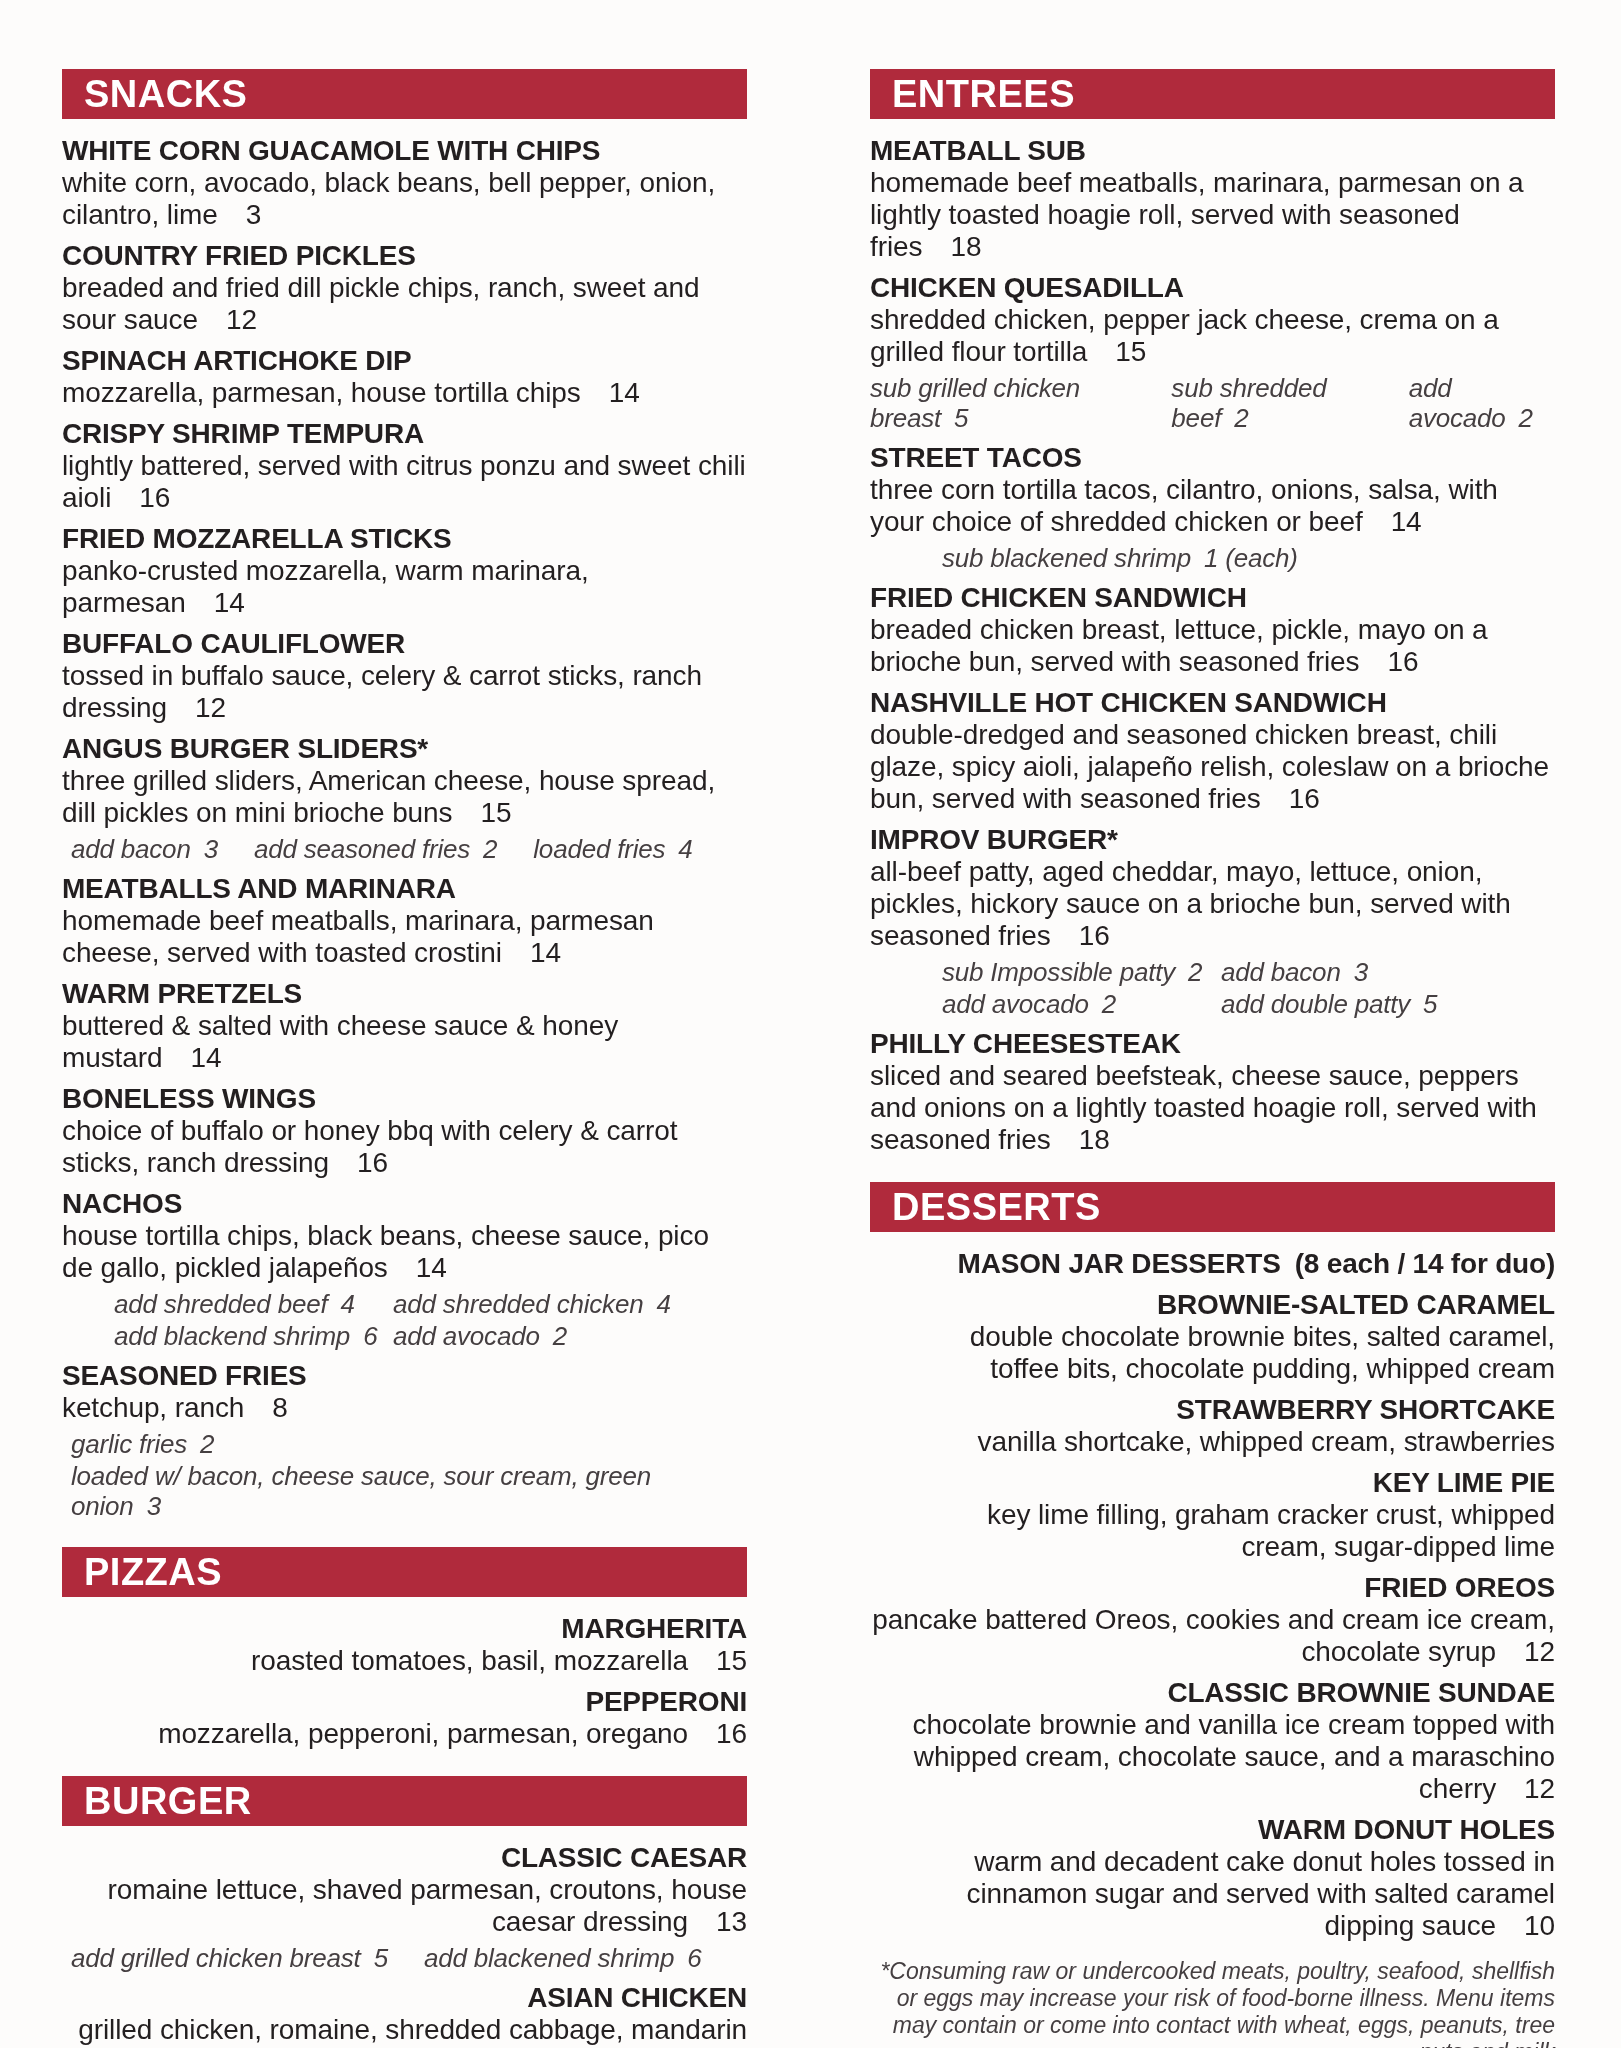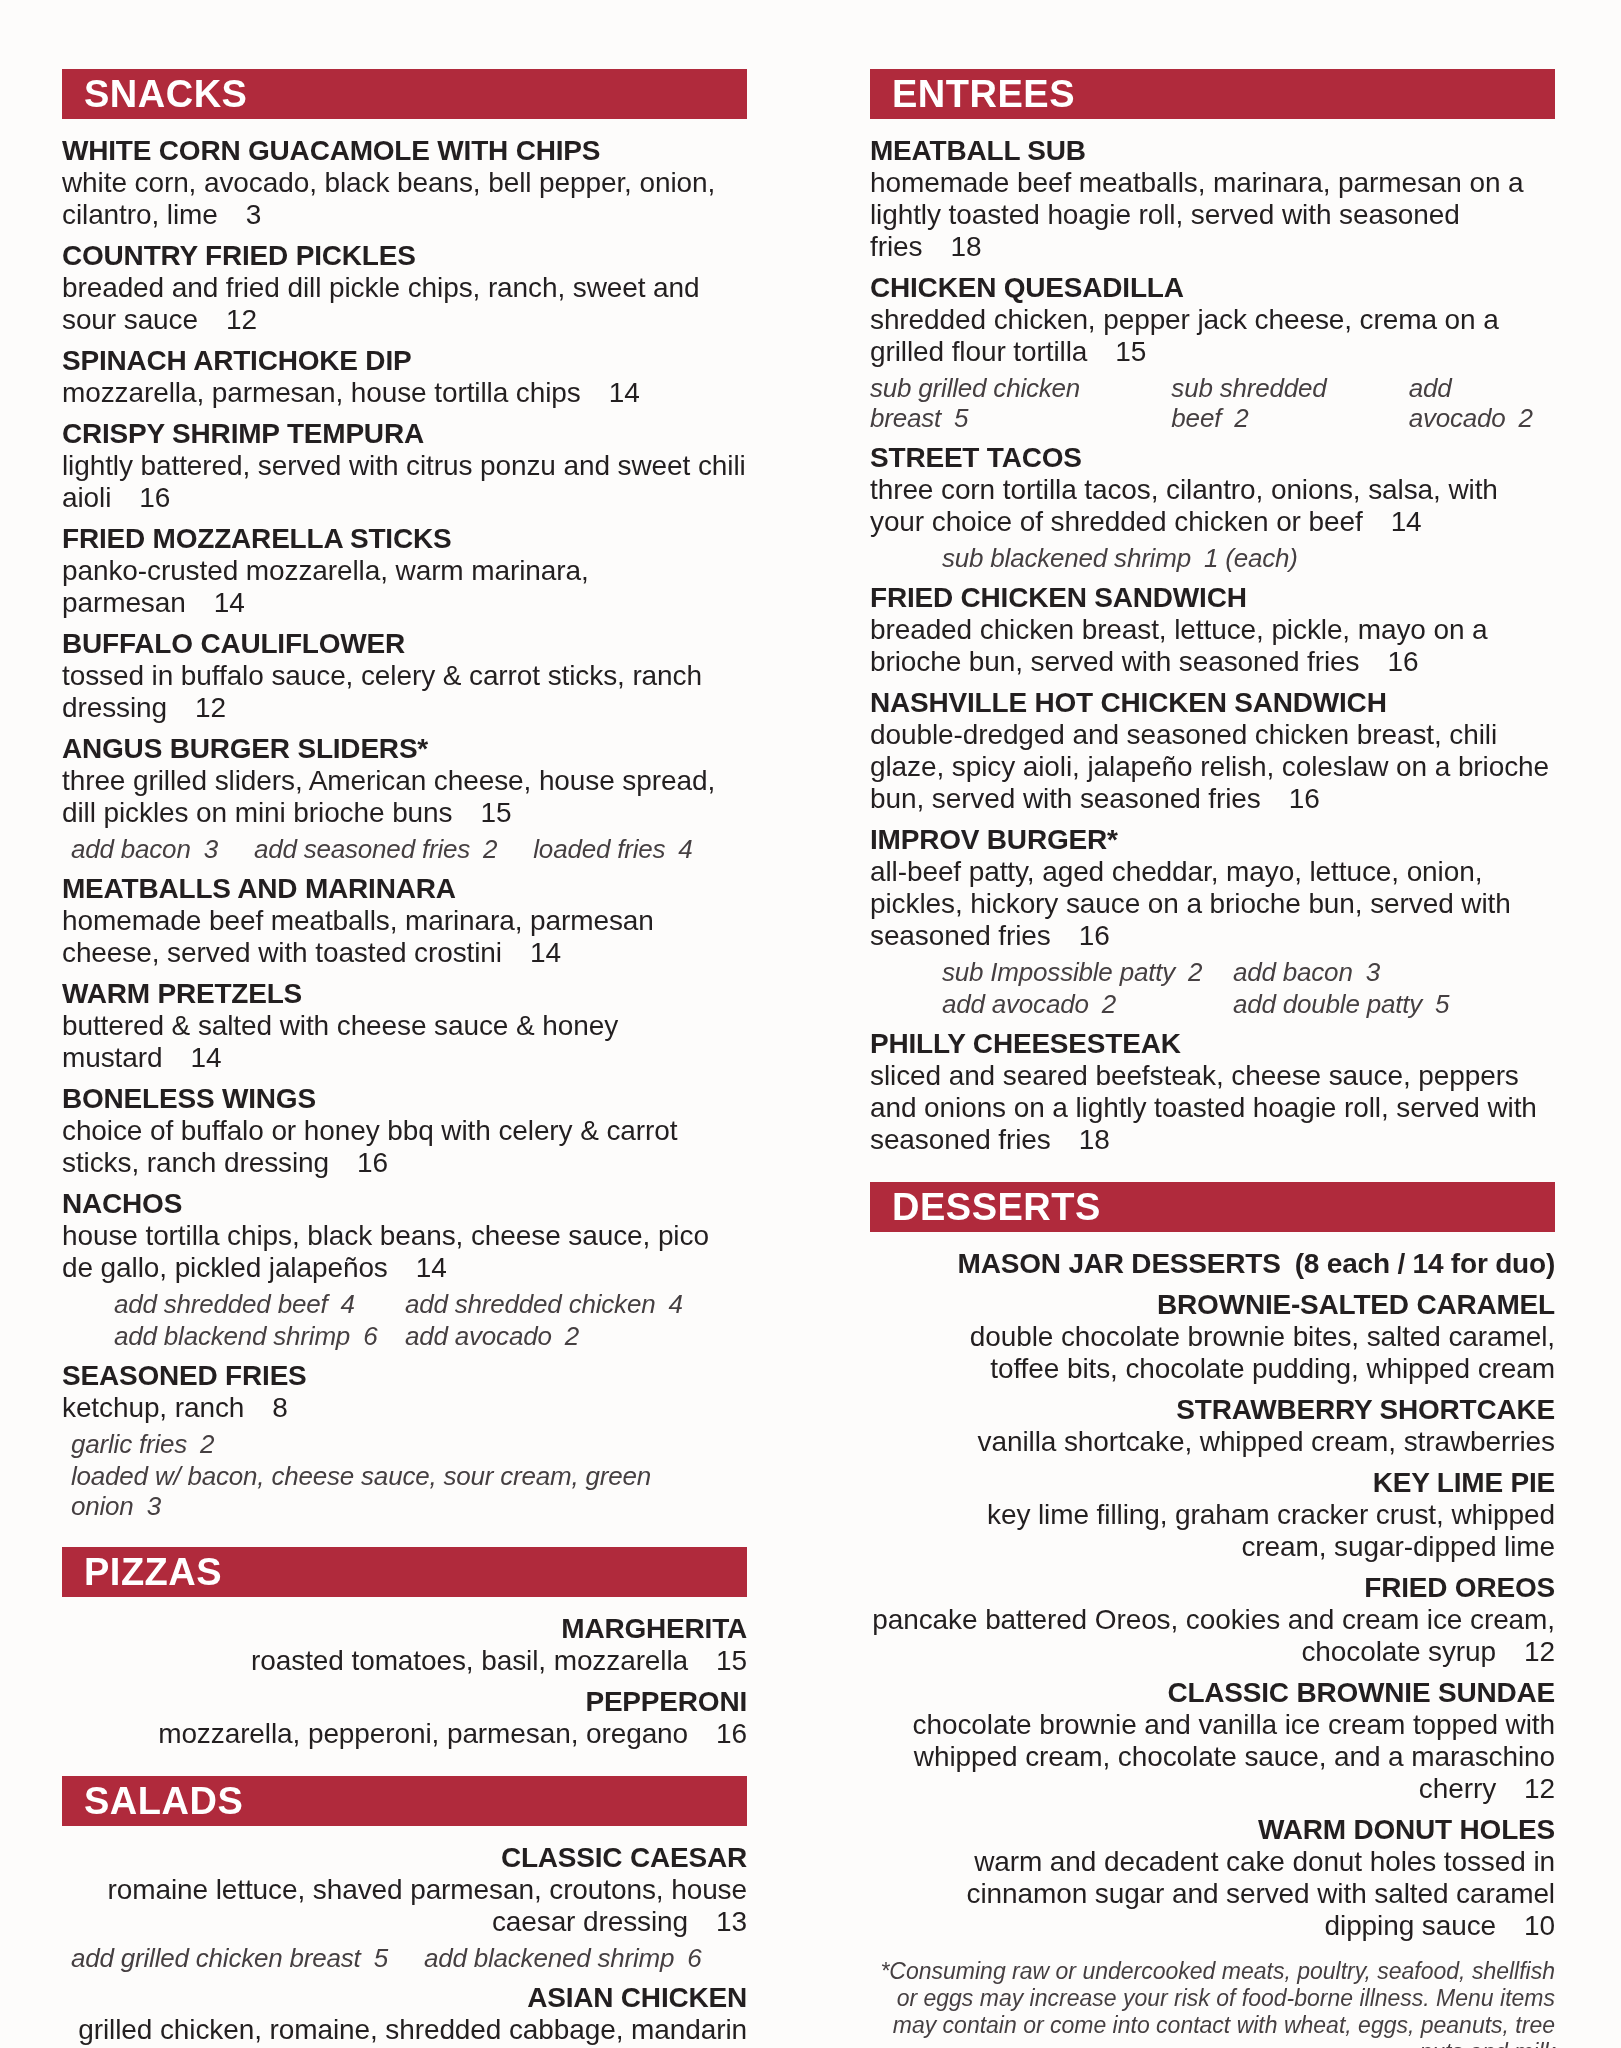--- a/index.html
+++ b/index.html
@@ -71,21 +71,21 @@
     line-height:30px;
     color:var(--ink-soft);
     display:flex;
     gap:36px;
     margin:2px 0;
     letter-spacing:-0.2px;
   }
   .addon-line.grid2{
     display:grid;
     grid-template-columns:275px 1fr;
-    gap:16px;
+    gap:4px;
   }
   .addon-price{margin-left:13px;}
   .ind-xs{margin-left:9px;}
   .ind-md{margin-left:52px;}
   .ind-lg{margin-left:72px;}
   .footnote{
     margin:16px 0 0 0;
     font-style:italic;
     font-size:23px;
     line-height:27px;
@@ -212,21 +212,21 @@
   <article class="menu-item">
     <h3 class="item-name"><span class="nm">PEPPERONI</span></h3>
     <p class="item-desc"><span class="d">mozzarella, pepperoni, parmesan, oregano</span><span class="price">16</span></p>
 
   </article>
 </div>
   </section>
 
   <section class="menu-section">
     <header class="section-banner">
-      <h2 class="section-title">SALADS</h2>
+      <h2 class="section-title">BURGER</h2>
     </header>
     <div class="section-items">
   <article class="menu-item">
     <h3 class="item-name"><span class="nm">CLASSIC CAESAR</span></h3>
     <p class="item-desc"><span class="d">romaine lettuce, shaved parmesan, croutons, house caesar dressing</span><span class="price">13</span></p>
     <div class="addons">
               <div class="addon-line ind-xs">
                 <span><span>add grilled chicken breast</span><span class="addon-price">5</span></span>
                 <span><span>add blackened shrimp</span><span class="addon-price">6</span></span>
               </div>

